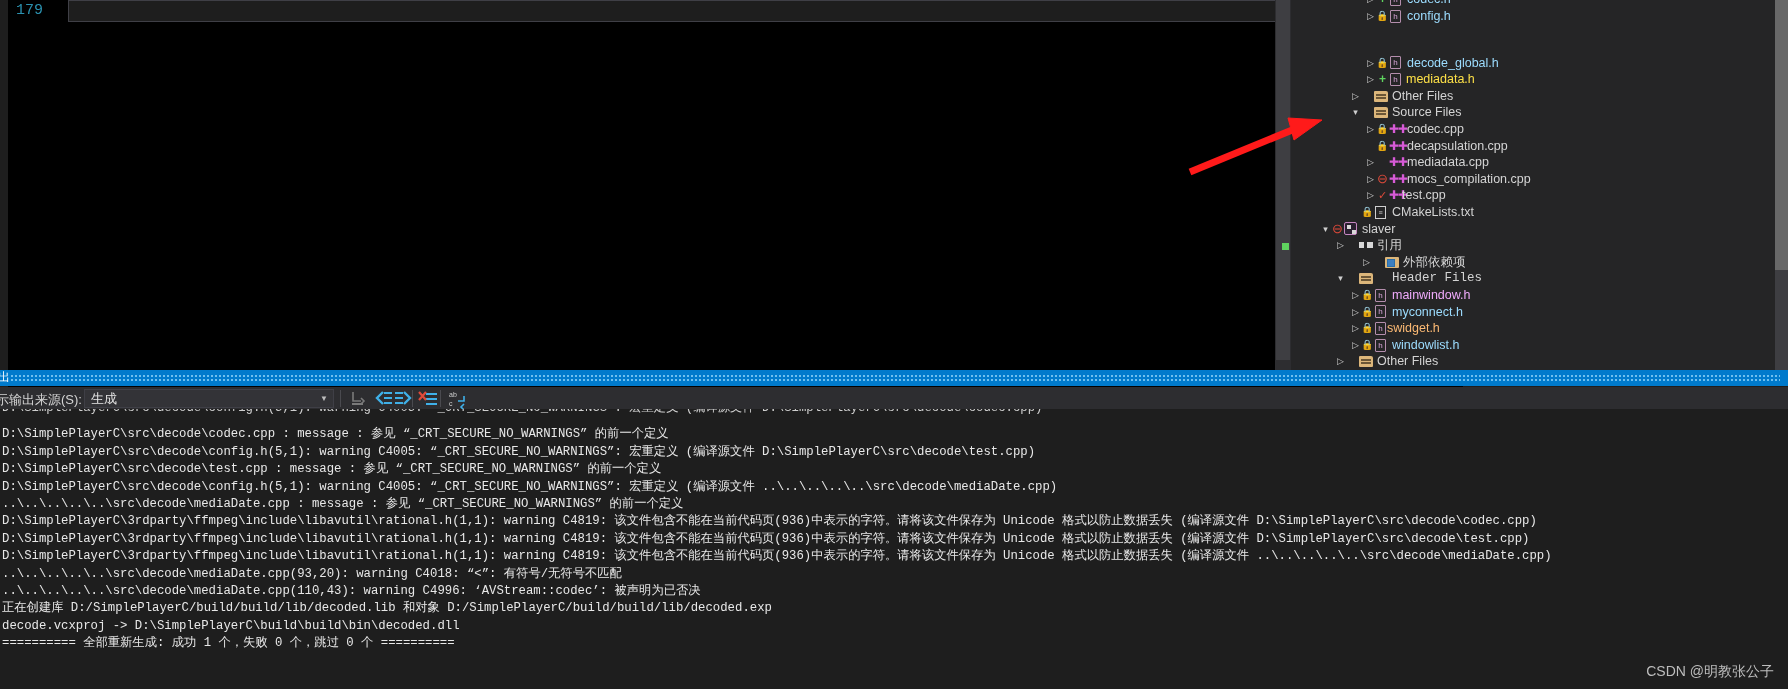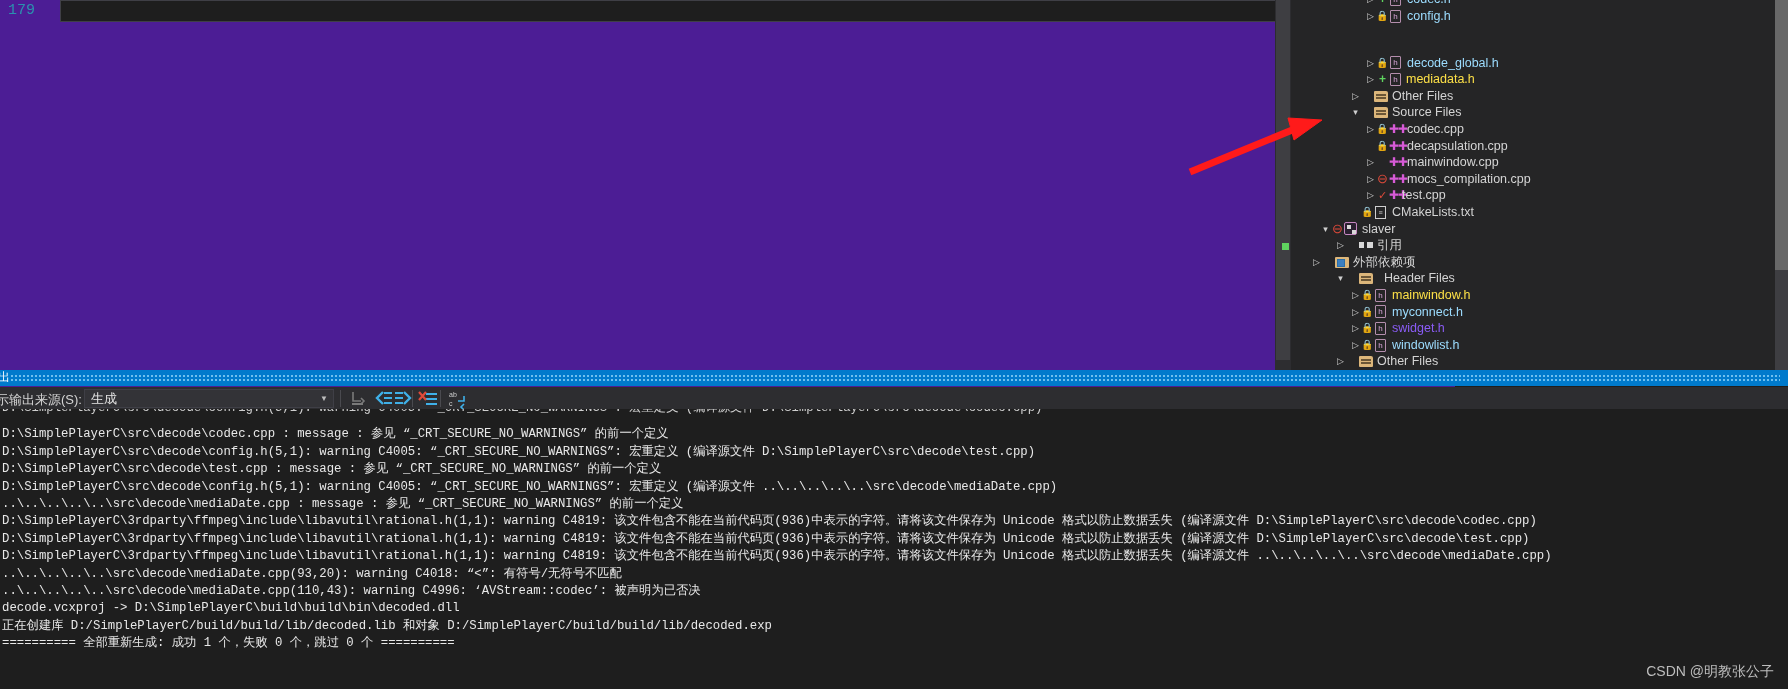--- a/index.html
+++ b/index.html
@@ -7,22 +7,22 @@
     margin: 0; padding: 0;
     width: 1788px; height: 689px;
     background: #1e1e1e;
     font-family: "Liberation Sans", sans-serif;
     overflow: hidden;
   }
   #app { position: relative; width: 1788px; height: 689px; background: #1e1e1e; }
 
   
   .editor-pane {
-    position: absolute; left: 0; top: 0; width: 1455px; height: 418px;
-    background: #4c1d95; overflow: hidden;
+    position: absolute; left: 8px; top: 0; width: 1455px; height: 418px;
+    background: #000000; overflow: hidden;
   }
   .line-number {
     position: absolute; left: 8px; top: 2px;
     color: #2b91af; font-size: 15px;
     font-family: "Liberation Mono", monospace;
   }
   .code-box {
     position: absolute; left: 60px; top: 0px; width: 1380px; height: 22px;
     border: 1px solid #3f3f46; background: #1e1e1e;
   }
@@ -193,31 +193,31 @@
   <div class="tree-left-gutter"></div>
   <div class="tree-pane" id="tree-pane">
       <div class="tree-row" style="padding-left: 74px; margin-top: -9px;"><span class="tw">▷</span><span class="gl ic-plus">+</span><span class="gl"><span class="ic-h">h</span></span><span class="lbl" style="color:#9cdcfe;margin-left:5px;">codec.h</span></div>
       <div class="tree-row" style="padding-left: 74px;"><span class="tw">▷</span><span class="gl ic-lock">🔒</span><span class="gl"><span class="ic-h">h</span></span><span class="lbl" style="color:#9cdcfe;margin-left:5px;">config.h</span></div>
       <div class="tree-row" style="padding-left: 74px; margin-top: 30px;"><span class="tw">▷</span><span class="gl ic-lock">🔒</span><span class="gl"><span class="ic-h">h</span></span><span class="lbl" style="color:#9cdcfe;margin-left:5px;">decode_global.h</span></div>
       <div class="tree-row" style="padding-left: 74px;"><span class="tw">▷</span><span class="gl ic-plus">+</span><span class="gl"><span class="ic-h">h</span></span><span class="lbl" style="color:#fde047;margin-left:4px;">mediadata.h</span></div>
       <div class="tree-row" style="padding-left: 59px;"><span class="tw">▷</span><span class="gl"></span><span class="gl"><span class="ic-folder"></span></span><span class="lbl" style="color:#d4d4d4;margin-left:5px;">Other Files</span></div>
       <div class="tree-row" style="padding-left: 59px;"><span class="tw open">▾</span><span class="gl"></span><span class="gl"><span class="ic-folder"></span></span><span class="lbl" style="color:#d4d4d4;margin-left:5px;">Source Files</span></div>
       <div class="tree-row" style="padding-left: 74px;"><span class="tw">▷</span><span class="gl ic-lock">🔒</span><span class="gl ic-cpp">✚✚</span><span class="lbl" style="color:#d4d4d4;margin-left:5px;">codec.cpp</span></div>
       <div class="tree-row" style="padding-left: 74px;"><span class="tw none">▷</span><span class="gl ic-lock">🔒</span><span class="gl ic-cpp">✚✚</span><span class="lbl" style="color:#d4d4d4;margin-left:5px;">decapsulation.cpp</span></div>
-      <div class="tree-row" style="padding-left: 74px;"><span class="tw">▷</span><span class="gl"></span><span class="gl ic-cpp">✚✚</span><span class="lbl" style="color:#d4d4d4;margin-left:5px;">mainwindow.cpp</span></div>
+      <div class="tree-row" style="padding-left: 74px;"><span class="tw">▷</span><span class="gl"></span><span class="gl ic-cpp">✚✚</span><span class="lbl" style="color:#d4d4d4;margin-left:5px;">mediadata.cpp</span></div>
       <div class="tree-row" style="padding-left: 74px;"><span class="tw">▷</span><span class="gl ic-minus">⊖</span><span class="gl ic-cpp">✚✚</span><span class="lbl" style="color:#d4d4d4;margin-left:5px;">mocs_compilation.cpp</span></div>
       <div class="tree-row" style="padding-left: 74px;"><span class="tw">▷</span><span class="gl ic-check">✓</span><span class="gl ic-cpp">✚✚</span><span class="lbl" style="color:#d4d4d4;margin-left:0;">test.cpp</span></div>
       <div class="tree-row" style="padding-left: 59px;"><span class="tw none">▷</span><span class="gl ic-lock">🔒</span><span class="gl"><span class="ic-txt">≡</span></span><span class="lbl" style="color:#d4d4d4;margin-left:5px;">CMakeLists.txt</span></div>
       <div class="tree-row" style="padding-left: 29px;"><span class="tw open">▾</span><span class="gl ic-minus">⊖</span><span class="gl"><span class="ic-proj"></span></span><span class="lbl" style="color:#d4d4d4;margin-left:5px;">slaver</span></div>
       <div class="tree-row" style="padding-left: 44px;"><span class="tw">▷</span><span class="gl"></span><span class="gl"><span class="ic-ref"></span></span><span class="lbl" style="color:#d4d4d4;margin-left:5px;">引用</span></div>
-      <div class="tree-row" style="padding-left: 20px;"><span class="tw">▷</span><span class="gl"></span><span class="gl"><span class="ic-extdep"></span></span><span class="lbl" style="color:#d4d4d4;margin-left:5px;">外部依赖项</span></div>
-      <div class="tree-row" style="padding-left: 44px;"><span class="tw open">▾</span><span class="gl"></span><span class="gl"><span class="ic-folder"></span></span><span class="lbl" style="color:#d4d4d4;margin-left:12px;">Header Files</span></div>
-      <div class="tree-row" style="padding-left: 59px;"><span class="tw">▷</span><span class="gl ic-lock">🔒</span><span class="gl"><span class="ic-h">h</span></span><span class="lbl" style="color:#fde047;margin-left:5px;">mainwindow.h</span></div>
+      <div class="tree-row" style="padding-left: 70px;"><span class="tw">▷</span><span class="gl"></span><span class="gl"><span class="ic-extdep"></span></span><span class="lbl" style="color:#d4d4d4;margin-left:5px;">外部依赖项</span></div>
+      <div class="tree-row" style="padding-left: 44px;"><span class="tw open">▾</span><span class="gl"></span><span class="gl"><span class="ic-folder"></span></span><span class="lbl" style="color:#d4d4d4;margin-left:20px;font-family:Liberation Mono, monospace;">Header Files</span></div>
+      <div class="tree-row" style="padding-left: 59px;"><span class="tw">▷</span><span class="gl ic-lock">🔒</span><span class="gl"><span class="ic-h">h</span></span><span class="lbl" style="color:#f0abfc;margin-left:5px;">mainwindow.h</span></div>
       <div class="tree-row" style="padding-left: 59px;"><span class="tw">▷</span><span class="gl ic-lock">🔒</span><span class="gl"><span class="ic-h">h</span></span><span class="lbl" style="color:#9cdcfe;margin-left:5px;">myconnect.h</span></div>
-      <div class="tree-row" style="padding-left: 59px;"><span class="tw">▷</span><span class="gl ic-lock">🔒</span><span class="gl"><span class="ic-h">h</span></span><span class="lbl" style="color:#8b5cf6;margin-left:5px;">swidget.h</span></div>
+      <div class="tree-row" style="padding-left: 59px;"><span class="tw">▷</span><span class="gl ic-lock">🔒</span><span class="gl"><span class="ic-h">h</span></span><span class="lbl" style="color:#fdba74;">swidget.h</span></div>
       <div class="tree-row" style="padding-left: 59px;"><span class="tw">▷</span><span class="gl ic-lock">🔒</span><span class="gl"><span class="ic-h">h</span></span><span class="lbl" style="color:#9cdcfe;margin-left:5px;">windowlist.h</span></div>
       <div class="tree-row" style="padding-left: 44px;"><span class="tw">▷</span><span class="gl"></span><span class="gl"><span class="ic-folder"></span></span><span class="lbl" style="color:#d4d4d4;margin-left:5px;">Other Files</span></div>
       <div class="tree-row" style="padding-left: 44px;"><span class="tw">▷</span><span class="gl"></span><span class="gl"><span class="ic-folder"></span></span><span class="lbl" style="color:#d4d4d4;margin-left:5px;">Source Files</span></div>
       <div class="tree-row" style="padding-left: 44px;"><span class="tw none">▷</span><span class="gl ic-lock">🔒</span><span class="gl"><span class="ic-txt">≡</span></span><span class="lbl" style="color:#d4d4d4;margin-left:5px;">CMakeLists.txt</span></div>
     </div>
   <div class="tree-scrollbar"></div>
   <div class="tree-scroll-thumb"></div>
   <div class="gutter-mark" style="top:243px;background:#5fd35f;"></div>
 
   <svg class="arrow-svg" width="160" height="70" viewBox="0 0 160 70">
@@ -291,20 +291,20 @@
       <div class="out-line">D:\SimplePlayerC\src\decode\codec.cpp : message : 参见 “_CRT_SECURE_NO_WARNINGS” 的前一个定义</div>
       <div class="out-line">D:\SimplePlayerC\src\decode\config.h(5,1): warning C4005:  “_CRT_SECURE_NO_WARNINGS”: 宏重定义 (编译源文件 D:\SimplePlayerC\src\decode\test.cpp)</div>
       <div class="out-line">D:\SimplePlayerC\src\decode\test.cpp : message : 参见 “_CRT_SECURE_NO_WARNINGS” 的前一个定义</div>
       <div class="out-line">D:\SimplePlayerC\src\decode\config.h(5,1): warning C4005:  “_CRT_SECURE_NO_WARNINGS”: 宏重定义 (编译源文件 ..\..\..\..\..\src\decode\mediaDate.cpp)</div>
       <div class="out-line">..\..\..\..\..\src\decode\mediaDate.cpp : message : 参见 “_CRT_SECURE_NO_WARNINGS” 的前一个定义</div>
       <div class="out-line">D:\SimplePlayerC\3rdparty\ffmpeg\include\libavutil\rational.h(1,1): warning C4819: 该文件包含不能在当前代码页(936)中表示的字符。请将该文件保存为 Unicode 格式以防止数据丢失 (编译源文件 D:\SimplePlayerC\src\decode\codec.cpp)</div>
       <div class="out-line">D:\SimplePlayerC\3rdparty\ffmpeg\include\libavutil\rational.h(1,1): warning C4819: 该文件包含不能在当前代码页(936)中表示的字符。请将该文件保存为 Unicode 格式以防止数据丢失 (编译源文件 D:\SimplePlayerC\src\decode\test.cpp)</div>
       <div class="out-line">D:\SimplePlayerC\3rdparty\ffmpeg\include\libavutil\rational.h(1,1): warning C4819: 该文件包含不能在当前代码页(936)中表示的字符。请将该文件保存为 Unicode 格式以防止数据丢失 (编译源文件 ..\..\..\..\..\src\decode\mediaDate.cpp)</div>
       <div class="out-line">..\..\..\..\..\src\decode\mediaDate.cpp(93,20): warning C4018: “&lt;”: 有符号/无符号不匹配</div>
       <div class="out-line">..\..\..\..\..\src\decode\mediaDate.cpp(110,43): warning C4996: ‘AVStream::codec’: 被声明为已否决</div>
+      <div class="out-line">   正在创建库 D:/SimplePlayerC/build/build/lib/decoded.lib 和对象 D:/SimplePlayerC/build/build/lib/decoded.exp</div>
       <div class="out-line">decode.vcxproj -&gt; D:\SimplePlayerC\build\build\bin\decoded.dll</div>
-      <div class="out-line">   正在创建库 D:/SimplePlayerC/build/build/lib/decoded.lib 和对象 D:/SimplePlayerC/build/build/lib/decoded.exp</div>
       <div class="out-line">========== 全部重新生成: 成功 1 个，失败 0 个，跳过 0 个 ==========</div>
     </div>
 
   <div class="watermark">CSDN @明教张公子</div>
   <div class="bottom-strip"></div>
 </div>
 
 </body></html>

